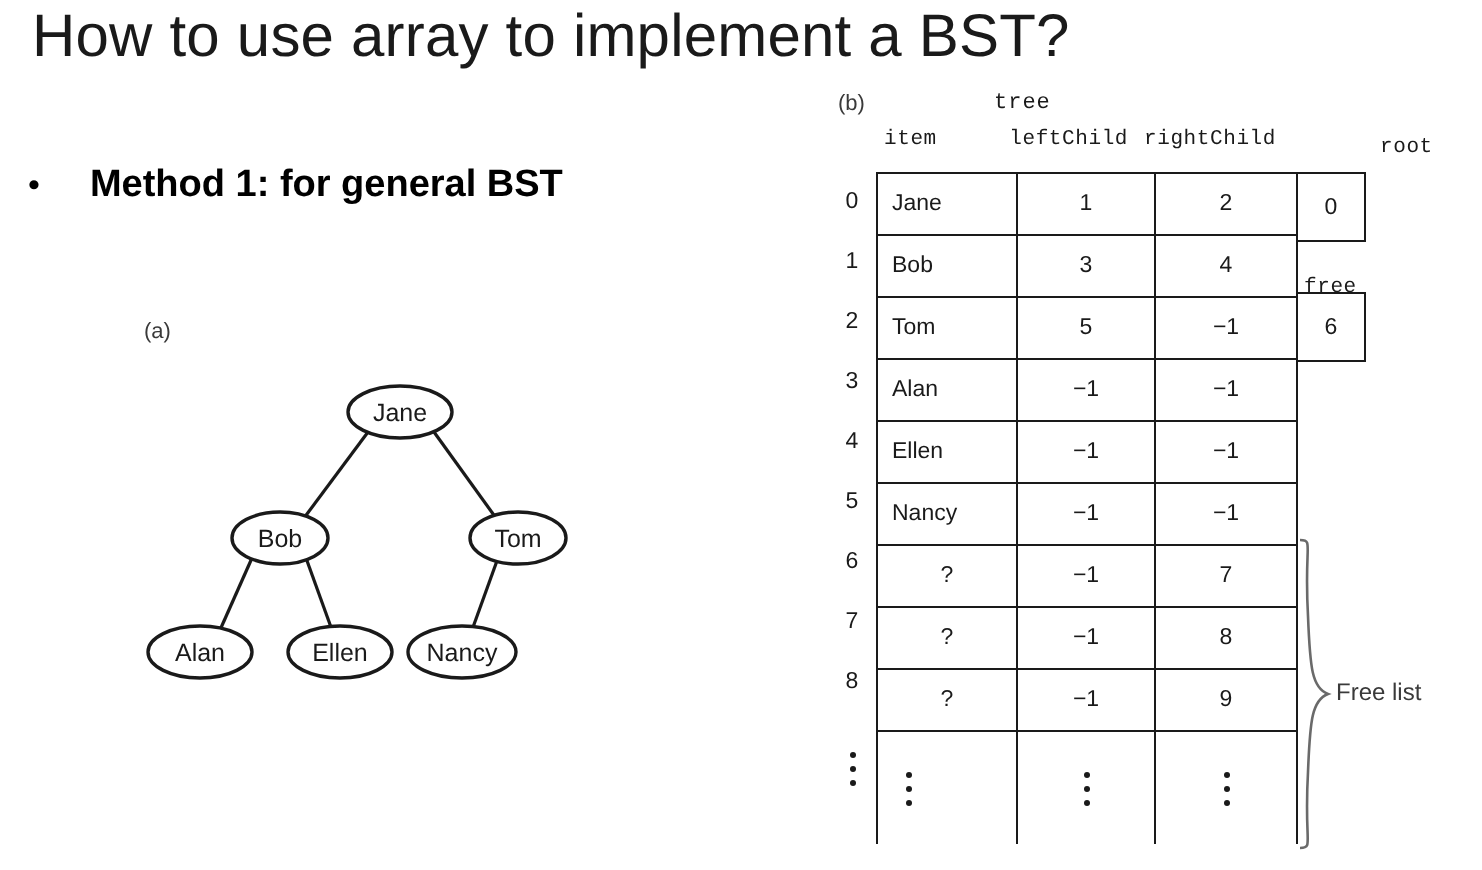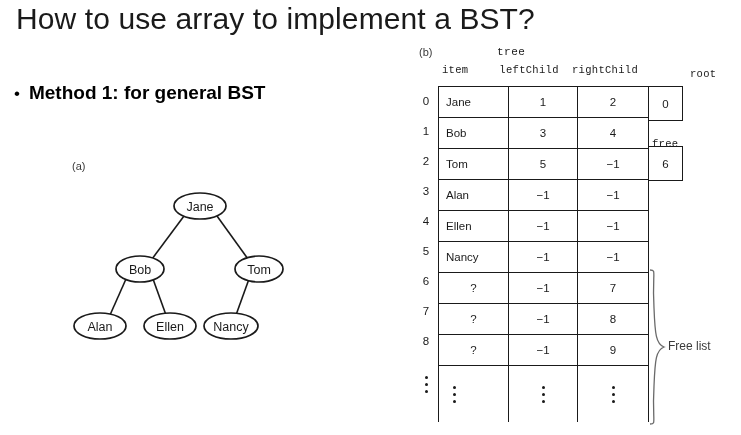--- a/index.html
+++ b/index.html
@@ -40,20 +40,21 @@
   #bullet-dot {
     font-size: 17px;
     line-height: 1;
     color: #000;
   }
   #bullet-text {
     font-size: 19px;
     font-weight: bold;
     color: #000;
     white-space: nowrap;
+    margin-left: 16px;
   }
 
   
   #fig-a-label {
     position: absolute;
     left: 72px;
     top: 160px;
     font-size: 11px;
     color: #3a3a3a;
   }
@@ -93,21 +94,21 @@
     width: 200px;
     display: flex;
   }
   #col-headers .ch {
     font-family: "Liberation Mono", monospace;
     font-size: 10.5px;
     color: #1a1a1a;
     letter-spacing: 0.3px;
   }
   #col-headers .ch-item      { width: 62px; text-align: left; padding-left: 4px; }
-  #col-headers .ch-left      { width: 70px; text-align: left; font-family: Liberation Mono, monospace; }
+  #col-headers .ch-left      { width: 70px; text-align: right; font-family: Liberation Mono, monospace; }
   #col-headers .ch-right     { width: 80px; text-align: right; }
 
   #array-table {
     position: absolute;
     left: 438px;
     top: 86px;
     border-collapse: collapse;
   }
   #array-table td {
     border: 1.4px solid #1a1a1a;

